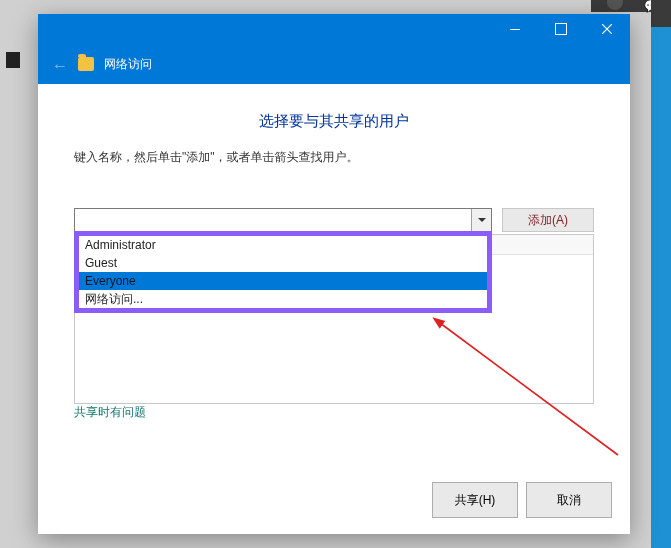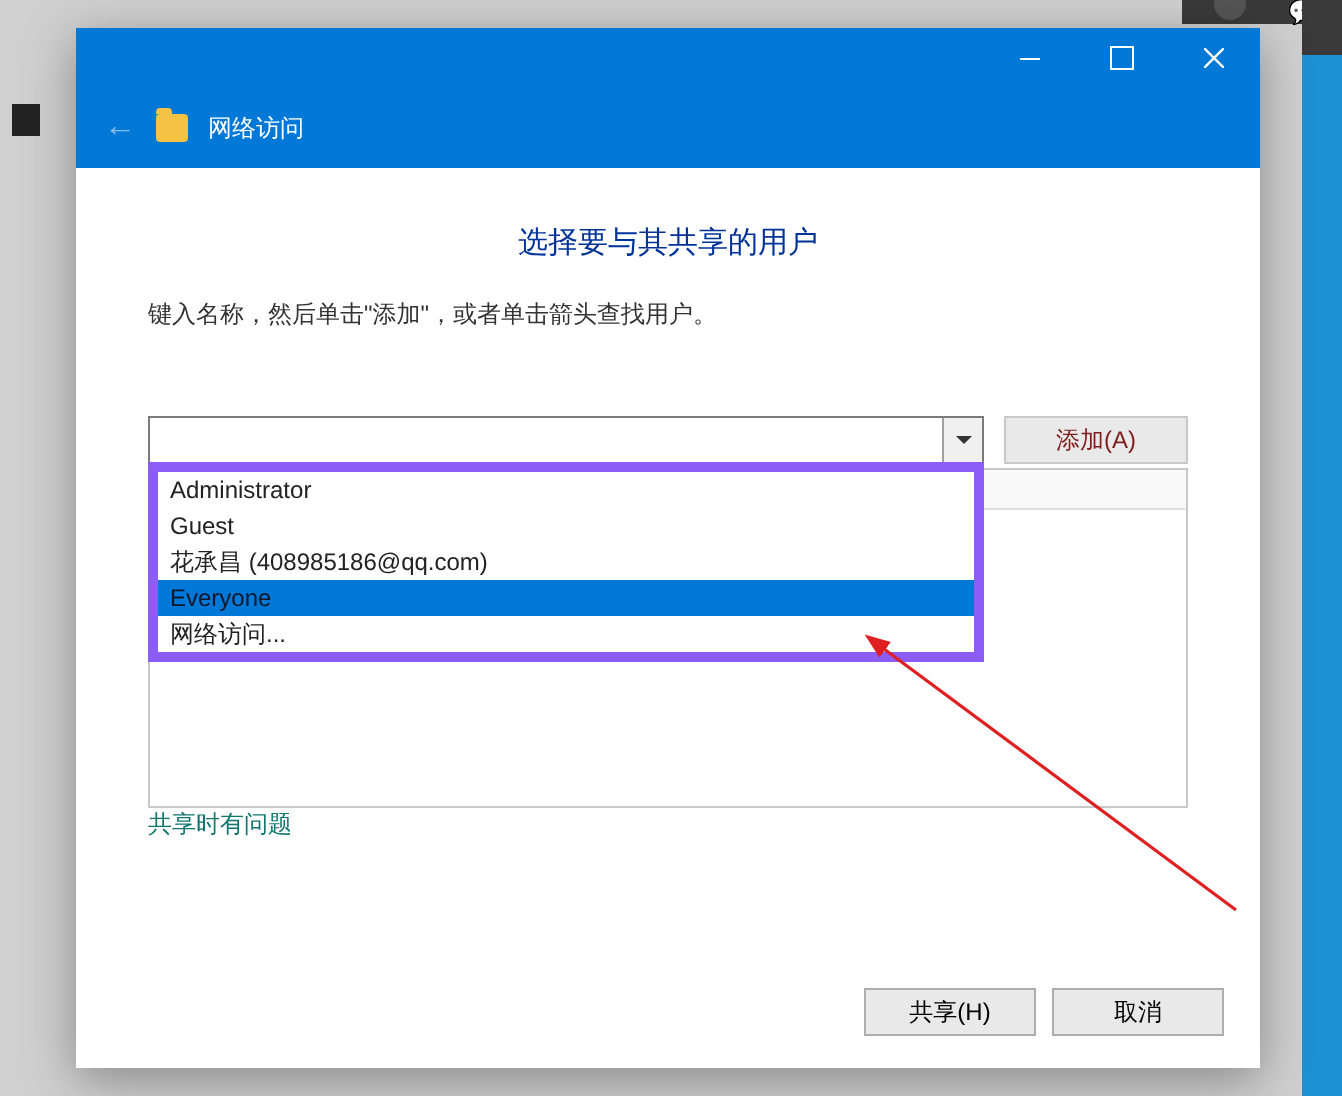--- a/index.html
+++ b/index.html
@@ -196,21 +196,21 @@
     }
     .footer {
       border-top: 0;
       padding: 14px 18px 16px 18px;
       display: flex;
       justify-content: flex-end;
       gap: 8px;
     }
     .footer button {
       width: 86px;
-      height: 24px;
+      height: 36px;
       background: #e9e9e9;
       border: 1px solid #adadad;
       font-family: inherit;
       font-size: 12px;
     }
     .arrow-annot {
       position: absolute;
       pointer-events: none;
       z-index: 20;
     }
@@ -251,21 +251,20 @@
 
     <div class="row-input">
       <div class="combo-wrap">
         <div class="combo">
           <input type="text" value="" style="">
           <div class="drop"></div>
         </div>
         <div class="dropdown">
           <div class="item">Administrator</div>
           <div class="item">Guest</div>
-          <div class="item">花承昌 (408985186@qq.com)</div>
           <div class="item sel">Everyone</div>
           <div class="item">网络访问...</div>
         </div>
       </div>
       <button class="add-btn" disabled="">添加(A)</button>
     </div>
 
     <div class="listbox">
       <div class="hdr"></div>
     </div>

